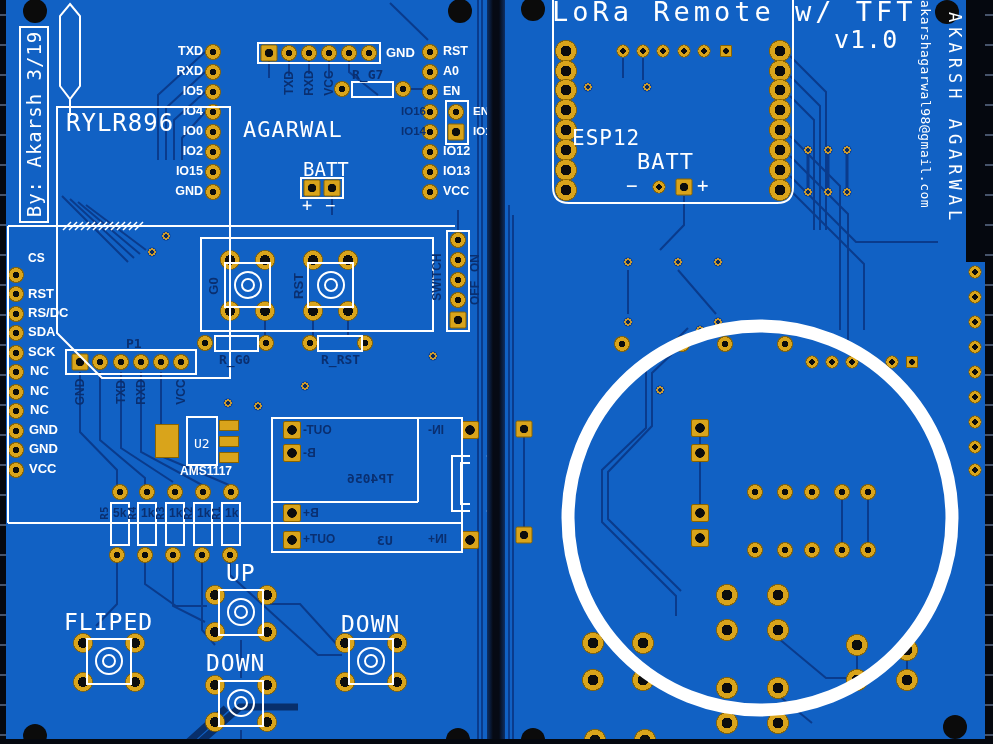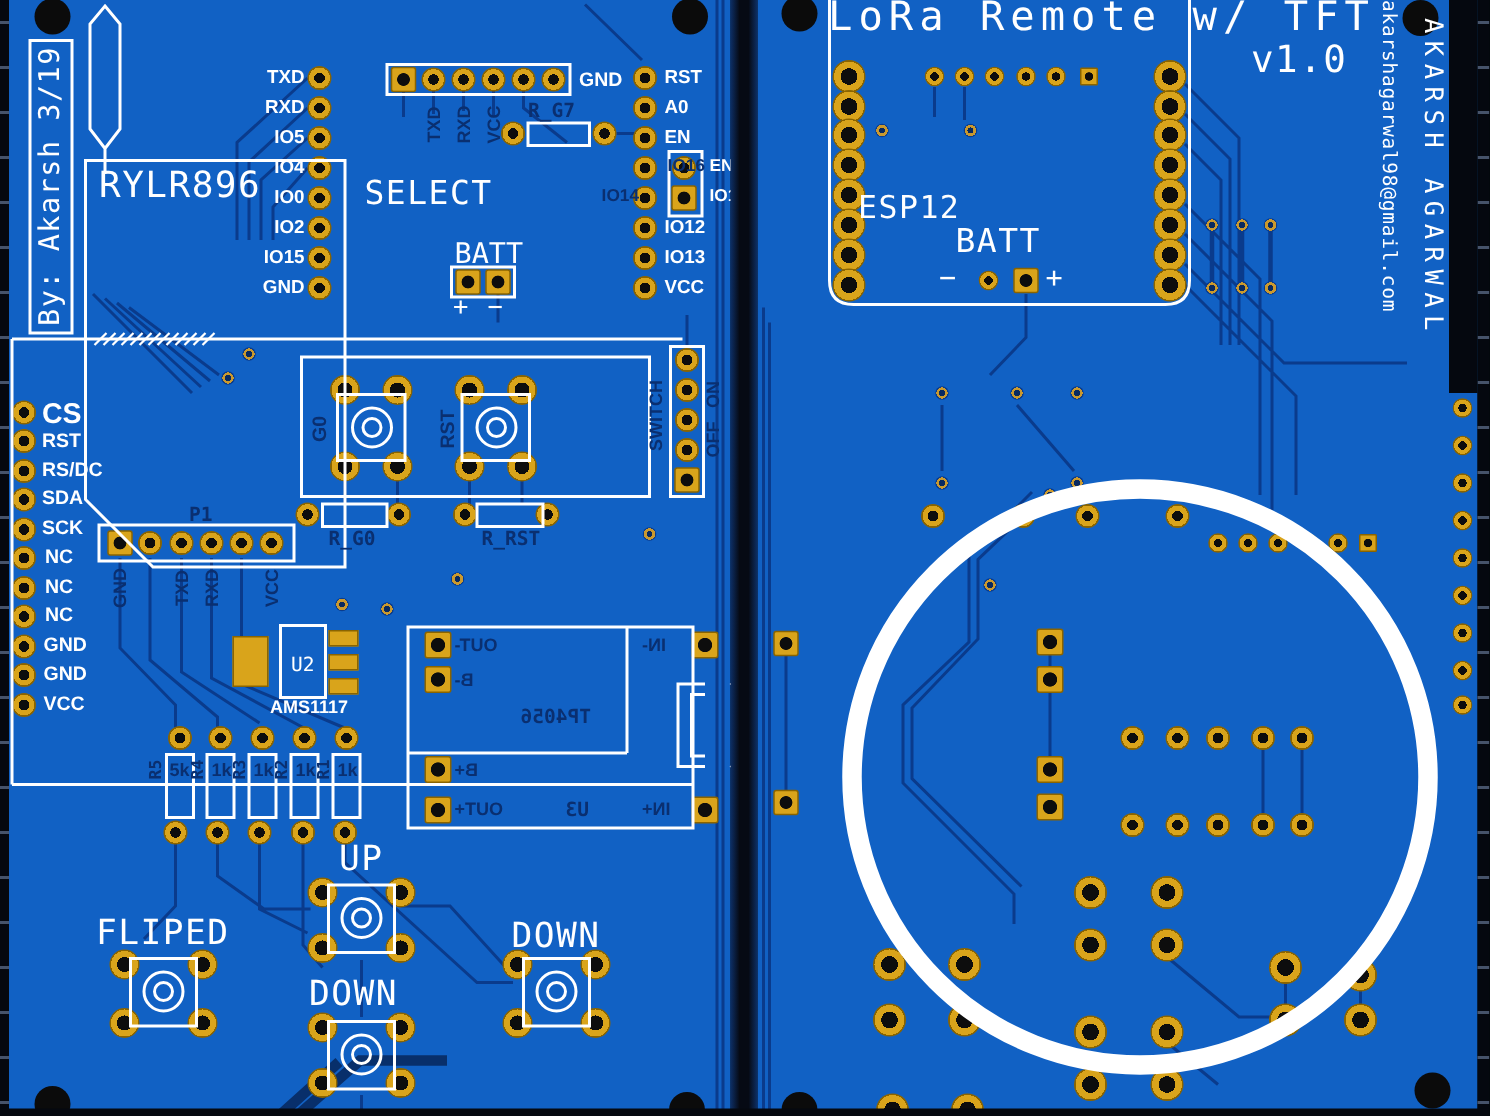--- a/index.html
+++ b/index.html
@@ -354,38 +354,38 @@
     <div class="lb w ral" style="left:139px;top:145px;width:64px;font-size:12.5px;">IO2</div>
     <div class="lb w ral" style="left:139px;top:165px;width:64px;font-size:12.5px;">IO15</div>
     <div class="lb w ral" style="left:139px;top:185px;width:64px;font-size:12.5px;">GND</div>
 
     <div class="lb w" style="left:386px;top:46px;font-size:13px;">GND</div>
     <div class="lb n vc" style="left:289px;top:83px;font-size:12px;">TXD</div>
     <div class="lb n vc" style="left:309px;top:83px;font-size:12px;">RXD</div>
     <div class="lb n vc" style="left:329px;top:83px;font-size:12px;">VCC</div>
     <div class="lb mn" style="left:352px;top:68px;font-size:13px;">R_G7</div>
 
-    <div class="lb mw" style="left:243px;top:119px;font-size:22px;letter-spacing:1px;">SELECT</div>
+    <div class="lb mw" style="left:243px;top:119px;font-size:22px;letter-spacing:1px;">AGARWAL</div>
 
     <div class="lb w" style="left:443px;top:45px;font-size:12.5px;">RST</div>
     <div class="lb w" style="left:443px;top:65px;font-size:12.5px;">A0</div>
     <div class="lb w" style="left:443px;top:85px;font-size:12.5px;">EN</div>
     <div class="lb w" style="left:443px;top:145px;font-size:12.5px;">IO12</div>
     <div class="lb w" style="left:443px;top:165px;font-size:12.5px;">IO13</div>
     <div class="lb w" style="left:443px;top:185px;font-size:12.5px;">VCC</div>
-    <div class="lb n ral" style="left:392px;top:106px;width:34px;font-size:11.5px;margin-left:44px;">IO16</div>
+    <div class="lb n ral" style="left:392px;top:106px;width:34px;font-size:11.5px;">IO16</div>
     <div class="lb n ral" style="left:392px;top:126px;width:34px;font-size:11.5px;">IO14</div>
     <div class="lb w" style="left:473px;top:106px;font-size:11.5px;">EN</div>
     <div class="lb w" style="left:473px;top:126px;font-size:11.5px;">IO12</div>
 
     <div class="lb mw" style="left:303px;top:160px;font-size:19px;">BATT</div>
     <div class="lb mw" style="left:302px;top:197px;font-size:17px;">+</div>
     <div class="lb mw" style="left:325px;top:197px;font-size:17px;">−</div>
 
-    <div class="lb w" style="left:28px;top:267px;font-size:19px;">CS</div>
+    <div class="lb w" style="left:28px;top:252px;font-size:12px;">CS</div>
     <div class="lb w" style="left:28px;top:287px;font-size:13px;">RST</div>
     <div class="lb w" style="left:28px;top:306px;font-size:13px;">RS/DC</div>
     <div class="lb w" style="left:28px;top:325px;font-size:13px;">SDA</div>
     <div class="lb w" style="left:28px;top:345px;font-size:13px;">SCK</div>
     <div class="lb w" style="left:30px;top:364px;font-size:13px;">NC</div>
     <div class="lb w" style="left:30px;top:384px;font-size:13px;">NC</div>
     <div class="lb w" style="left:30px;top:403px;font-size:13px;">NC</div>
     <div class="lb w" style="left:29px;top:423px;font-size:13px;">GND</div>
     <div class="lb w" style="left:29px;top:442px;font-size:13px;">GND</div>
     <div class="lb w" style="left:29px;top:462px;font-size:13px;">VCC</div>

